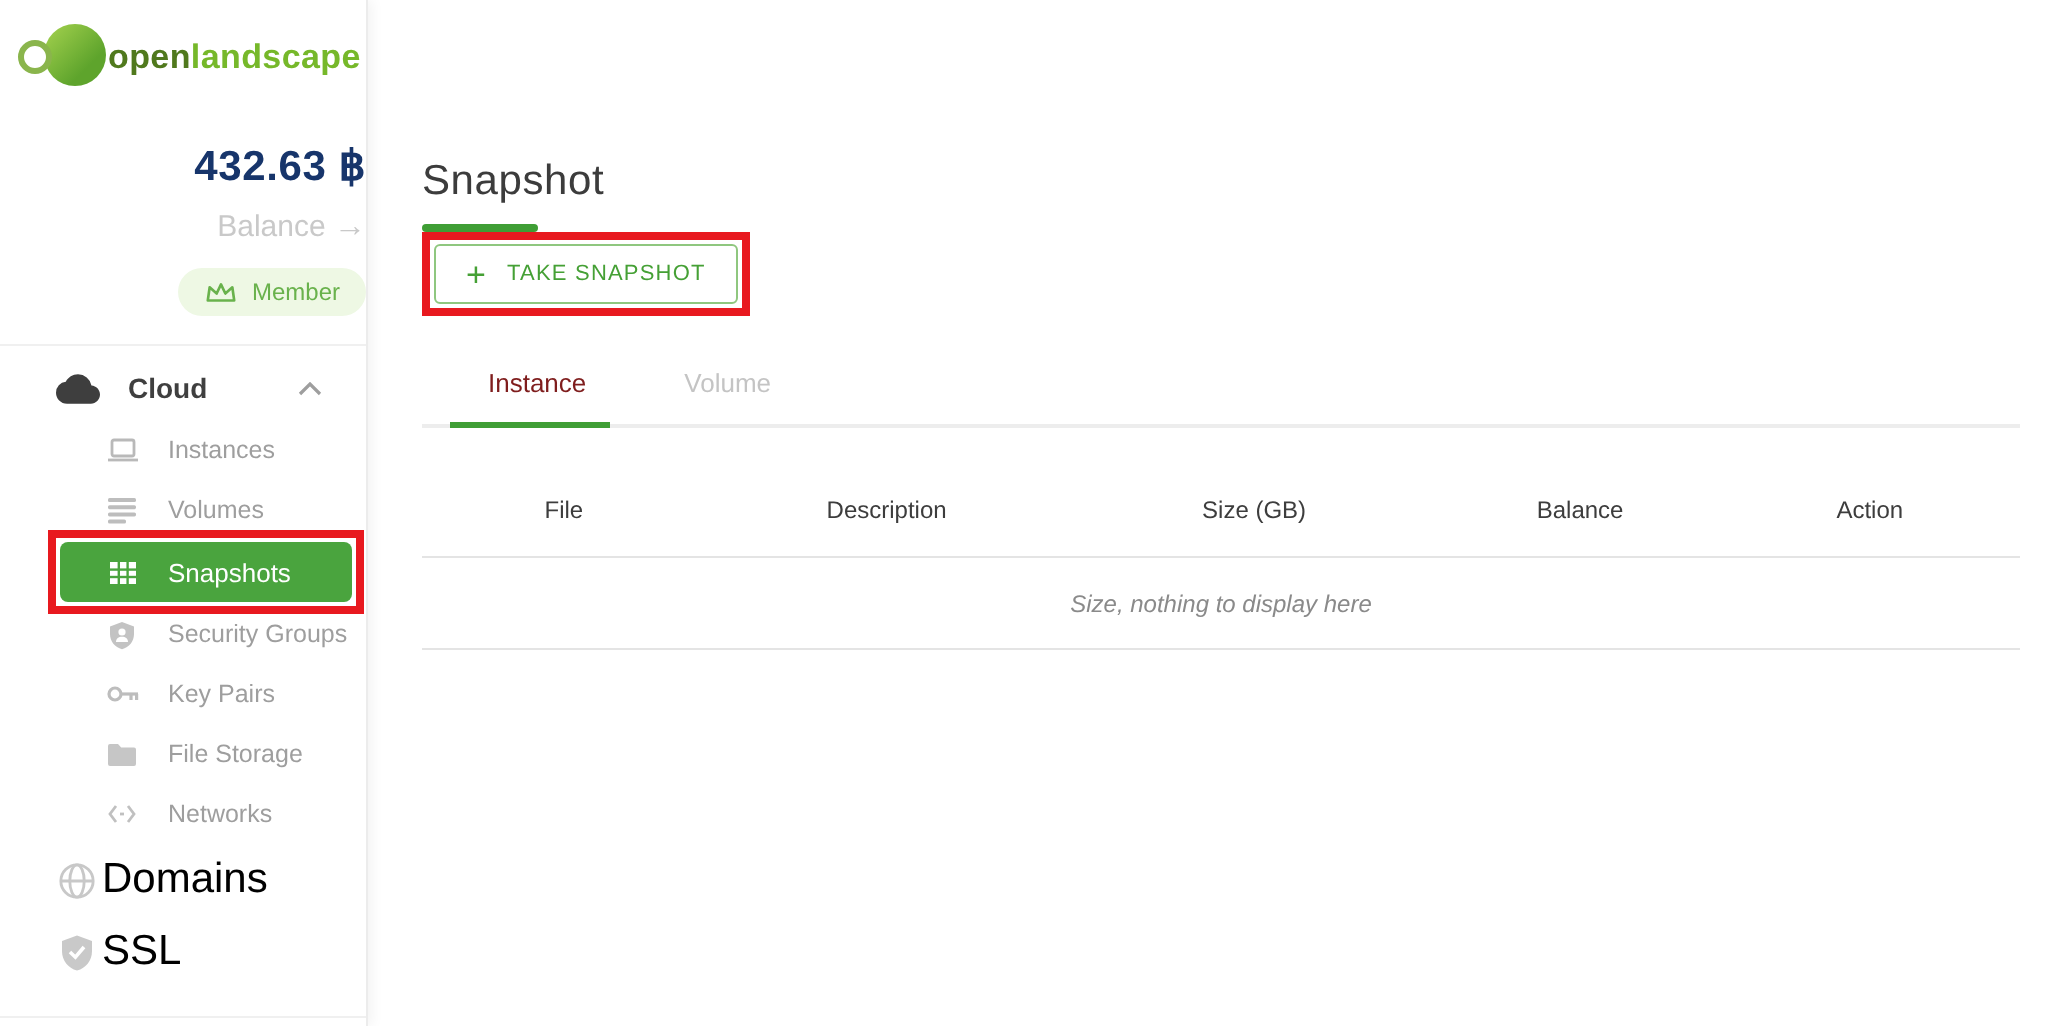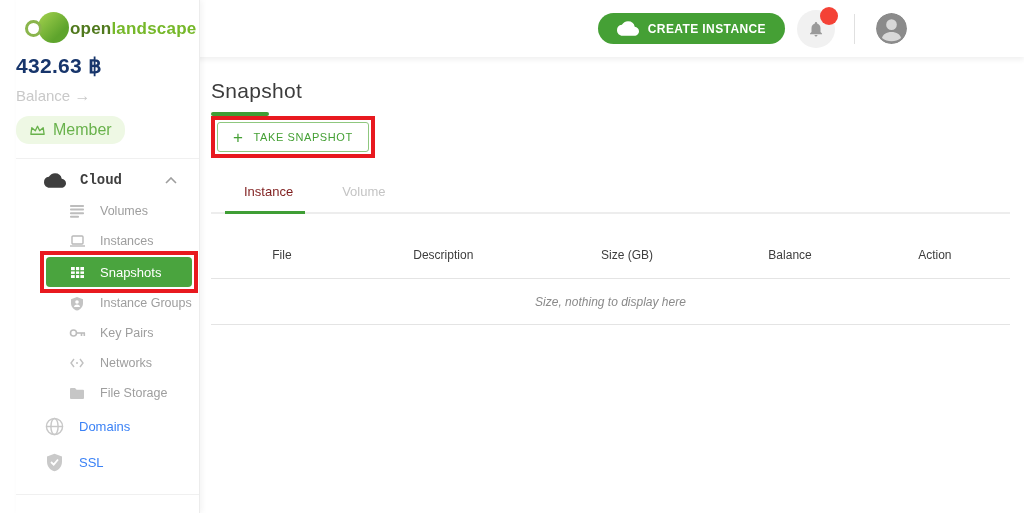--- a/index.html
+++ b/index.html
@@ -1,48 +1,48 @@
 <!DOCTYPE html>
 <html><head>
 <meta charset="utf-8">
 <style>
   * { box-sizing: border-box; margin: 0; padding: 0; }
   html,body { width:1024px; height:513px; overflow:hidden; background:#fafafa;
     font-family:"Liberation Sans", sans-serif; }
   .stage { position:relative; width:1024px; height:513px; background:#fff; }
 
   
-  .sidebar { position:absolute; left:16px; top:0; width:184px; height:513px;
+  .sidebar { position:absolute; left:0; top:0; width:184px; height:513px;
     background:#fff; border-right:1px solid #ececec; box-shadow:2px 0 6px rgba(0,0,0,.05); z-index:6; }
   .logo-row { display:flex; align-items:center; padding:11px 6px 6px 8px; cursor:pointer; }
   .logo-mark { position:relative; width:46px; height:34px; flex:0 0 auto; }
   .lm-right { position:absolute; left:14px; top:1px; width:31px; height:31px; border-radius:50%;
     background:linear-gradient(135deg,#a6d34f 0%,#5ea42c 70%); }
   .lm-left { position:absolute; left:1px; top:9px; width:17px; height:17px; border-radius:50%;
     background:#fff; border:3px solid #8ab54c; }
   .logo-text { font-size:17px; font-weight:bold; letter-spacing:.2px; line-height:1; }
   .lt-open { color:#50791d; }
   .lt-land { color:#76b82a; }
 
-  .balance-block { text-align:left; margin-top:3px; }
+  .balance-block { text-align:right; margin-top:20px; }
   .balance-amount { color:#17356b; font-size:21px; font-weight:bold; letter-spacing:.3px; }
   .balance-label { color:#c9c9c9; font-size:15px; margin-top:9px; cursor:pointer; }
   .balance-arrow { font-size:16px; }
   .member-badge { display:inline-flex; align-items:center; gap:7px; margin-top:11px;
-    background:#eef8e4; color:#69b24c; font-size:16px; padding:5px 13px; border-radius:13px; cursor:pointer; }
+    background:#eef8e4; color:#69b24c; font-size:12px; padding:5px 13px; border-radius:13px; cursor:pointer; }
 
   .sidebar-divider { border-top:1px solid #f0f0f0; margin-top:14px; }
 
   .nav { padding-top:5px; }
-  .nav-section-row { display:flex; align-items:center; height:32px; padding:0 22px 0 27px; cursor:pointer;font-family:Liberation Mono, monospace; }
+  .nav-section-row { display:flex; align-items:center; height:32px; padding:0 22px 0 27px; cursor:pointer; }
   .nav-section-icon { width:24px; display:flex; justify-content:center; }
   .nav-section-label { margin-left:13px; font-weight:bold; color:#3f3f3f; font-size:14px; flex:1; }
   .nav-big-row { display:flex; align-items:center; height:36px; padding:0 22px 0 25px; cursor:pointer; }
   .nav-big-icon { width:26px; display:flex; justify-content:center; }
-  .nav-big-label { margin-left:12px; color:#3b82f6; font-size:13px; flex:1; }
+  .nav-big-label { color:#000000; font-size:21px; flex:1; }
   .nav-sub-row { display:flex; align-items:center; height:30px; padding-left:51px; cursor:pointer; }
   .sub-icon { width:20px; display:flex; justify-content:center; }
   .sub-label { margin-left:13px; color:#9e9e9e; font-size:12.5px; }
 
   .annotation-box { border:4px solid #e8191f; padding:2px; }
   .sidebar-annotation { margin:-5px 0 -5px 24px; width:158px; }
   .selected-item { background:#4aa43e; border-radius:4px; height:30px; display:flex;
     align-items:center; padding-left:21px; cursor:pointer; }
   .selected-item .sub-label { color:#fff; font-size:13px; }
 
@@ -128,38 +128,38 @@
           </svg>
         </span>
         <span class="nav-section-label">Cloud</span>
         <svg width="12" height="7" viewBox="0 0 12 7">
           <polyline points="1,6 6,1 11,6" fill="none" stroke="#9e9e9e" stroke-width="1.6"></polyline>
         </svg>
       </div>
 
       <div class="nav-sub-row">
         <span class="sub-icon">
+          <svg width="17" height="14" viewBox="0 0 17 14">
+            <rect x="3" y="2" width="11" height="8" rx="1" fill="none" stroke="#b9b9b9" stroke-width="1.4"></rect>
+            <line x1="1" y1="12" x2="16" y2="12" stroke="#b9b9b9" stroke-width="1.4"></line>
+          </svg>
+        </span>
+        <span class="sub-label">Instances</span>
+      </div>
+
+      <div class="nav-sub-row">
+        <span class="sub-icon">
           <svg width="16" height="14" viewBox="0 0 16 14">
             <rect x="1" y="1" width="14" height="2" rx="0.8" fill="#bdbdbd"></rect>
             <rect x="1" y="4.6" width="14" height="2" rx="0.8" fill="#bdbdbd"></rect>
             <rect x="1" y="8.2" width="14" height="2" rx="0.8" fill="#bdbdbd"></rect>
             <rect x="1" y="11.8" width="9" height="2" rx="0.8" fill="#bdbdbd"></rect>
           </svg>
         </span>
         <span class="sub-label">Volumes</span>
-      </div>
-
-      <div class="nav-sub-row">
-        <span class="sub-icon">
-          <svg width="17" height="14" viewBox="0 0 17 14">
-            <rect x="3" y="2" width="11" height="8" rx="1" fill="none" stroke="#b9b9b9" stroke-width="1.4"></rect>
-            <line x1="1" y1="12" x2="16" y2="12" stroke="#b9b9b9" stroke-width="1.4"></line>
-          </svg>
-        </span>
-        <span class="sub-label">Instances</span>
       </div>
 
       <div class="annotation-box sidebar-annotation">
         <div class="selected-item">
           <span class="sub-icon">
             <svg width="15" height="13" viewBox="0 0 15 13">
               <rect x="1" y="1" width="13" height="11" fill="#fff"></rect>
               <line x1="1" y1="4.8" x2="14" y2="4.8" stroke="#4aa43e" stroke-width="1.2"></line>
               <line x1="1" y1="8.5" x2="14" y2="8.5" stroke="#4aa43e" stroke-width="1.2"></line>
               <line x1="5.4" y1="1" x2="5.4" y2="12" stroke="#4aa43e" stroke-width="1.2"></line>
@@ -171,53 +171,53 @@
       </div>
 
       <div class="nav-sub-row">
         <span class="sub-icon">
           <svg width="14" height="15" viewBox="0 0 14 15">
             <path d="M7 1 L13 3.2 V7 C13 10.8 10.6 13.6 7 14.6 C3.4 13.6 1 10.8 1 7 V3.2 Z" fill="#c3c3c3"></path>
             <circle cx="7" cy="6" r="1.8" fill="#fff"></circle>
             <path d="M4 11 c0-1.7 1.3-2.6 3-2.6 s3 .9 3 2.6" fill="#fff"></path>
           </svg>
         </span>
-        <span class="sub-label">Instance Groups</span>
+        <span class="sub-label">Security Groups</span>
       </div>
 
       <div class="nav-sub-row">
         <span class="sub-icon">
           <svg width="17" height="12" viewBox="0 0 17 12">
             <circle cx="4.5" cy="6" r="3" fill="none" stroke="#bdbdbd" stroke-width="1.6"></circle>
             <line x1="7.5" y1="6" x2="16" y2="6" stroke="#bdbdbd" stroke-width="1.6"></line>
             <line x1="12.5" y1="6" x2="12.5" y2="9" stroke="#bdbdbd" stroke-width="1.6"></line>
             <line x1="15.3" y1="6" x2="15.3" y2="9" stroke="#bdbdbd" stroke-width="1.6"></line>
           </svg>
         </span>
         <span class="sub-label">Key Pairs</span>
       </div>
 
       <div class="nav-sub-row">
         <span class="sub-icon">
+          <svg width="16" height="13" viewBox="0 0 16 13">
+            <path d="M1 2 a1 1 0 0 1 1-1 h4 l1.6 1.8 H14 a1 1 0 0 1 1 1 V11 a1 1 0 0 1 -1 1 H2 a1 1 0 0 1 -1-1 Z" fill="#c6c6c6"></path>
+          </svg>
+        </span>
+        <span class="sub-label">File Storage</span>
+      </div>
+
+      <div class="nav-sub-row">
+        <span class="sub-icon">
           <svg width="16" height="12" viewBox="0 0 16 12">
             <polyline points="5,2 2,6 5,10" fill="none" stroke="#c0c0c0" stroke-width="1.4"></polyline>
             <polyline points="11,2 14,6 11,10" fill="none" stroke="#c0c0c0" stroke-width="1.4"></polyline>
             <line x1="7" y1="6" x2="9" y2="6" stroke="#c0c0c0" stroke-width="1.4"></line>
           </svg>
         </span>
         <span class="sub-label">Networks</span>
-      </div>
-
-      <div class="nav-sub-row">
-        <span class="sub-icon">
-          <svg width="16" height="13" viewBox="0 0 16 13">
-            <path d="M1 2 a1 1 0 0 1 1-1 h4 l1.6 1.8 H14 a1 1 0 0 1 1 1 V11 a1 1 0 0 1 -1 1 H2 a1 1 0 0 1 -1-1 Z" fill="#c6c6c6"></path>
-          </svg>
-        </span>
-        <span class="sub-label">File Storage</span>
       </div>
 
       <div class="nav-big-row">
         <span class="nav-big-icon">
           <svg width="19" height="19" viewBox="0 0 20 20">
             <circle cx="10" cy="10" r="8.5" fill="none" stroke="#c8c8c8" stroke-width="1.5"></circle>
             <ellipse cx="10" cy="10" rx="3.8" ry="8.5" fill="none" stroke="#c8c8c8" stroke-width="1.5"></ellipse>
             <line x1="1.5" y1="10" x2="18.5" y2="10" stroke="#c8c8c8" stroke-width="1.5"></line>
           </svg>
         </span>
@@ -238,45 +238,20 @@
 
       <div class="nav-big-row bold">
         
         
         
       </div>
 
     </div>
   </div>
 
-  <div class="topbar">
-    <button class="create-btn">
-      <svg width="22" height="15" viewBox="0 0 24 16">
-        <path d="M19.35 6.04A7.49 7.49 0 0 0 12 0C9.11 0 6.6 1.64 5.35 4.04A5.99 5.99 0 0 0 0 10c0 3.31 2.69 6 6 6h13c2.76 0 5-2.24 5-5 0-2.64-2.05-4.78-4.65-4.96z" fill="#fff"></path>
-      </svg>
-      <span>CREATE INSTANCE</span>
-    </button>
-
-    <div class="bell-wrap">
-      <svg width="18" height="20" viewBox="0 0 24 24">
-        <path d="M12 22c1.1 0 2-.9 2-2h-4c0 1.1.9 2 2 2zm6-6v-5c0-3.07-1.63-5.64-4.5-6.32V4c0-.83-.67-1.5-1.5-1.5s-1.5.67-1.5 1.5v.68C7.64 5.36 6 7.92 6 11v5l-2 2v1h16v-1l-2-2z" fill="#9a9a9a"></path>
-      </svg>
-      <span class="red-dot"></span>
-    </div>
-
-    <div class="topbar-divider"></div>
-
-    <div class="avatar">
-      <svg width="31" height="31" viewBox="0 0 32 32">
-        <circle cx="16" cy="16" r="16" fill="#8b8b8b"></circle>
-        <circle cx="16" cy="12" r="5.5" fill="#d8d8d8"></circle>
-        <path d="M16 19.5 c-5.2 0-9.2 2.6-9.8 6.3 a16 16 0 0 0 19.6 0 C25.2 22.1 21.2 19.5 16 19.5 z" fill="#d8d8d8"></path>
-      </svg>
-    </div>
-  </div>
 
   <div class="content">
 
     <div class="content-header">
       <div>
         <div class="page-title">Snapshot</div>
         <div class="title-underline"></div>
       </div>
       <div class="annotation-box">
         <button class="take-btn">

